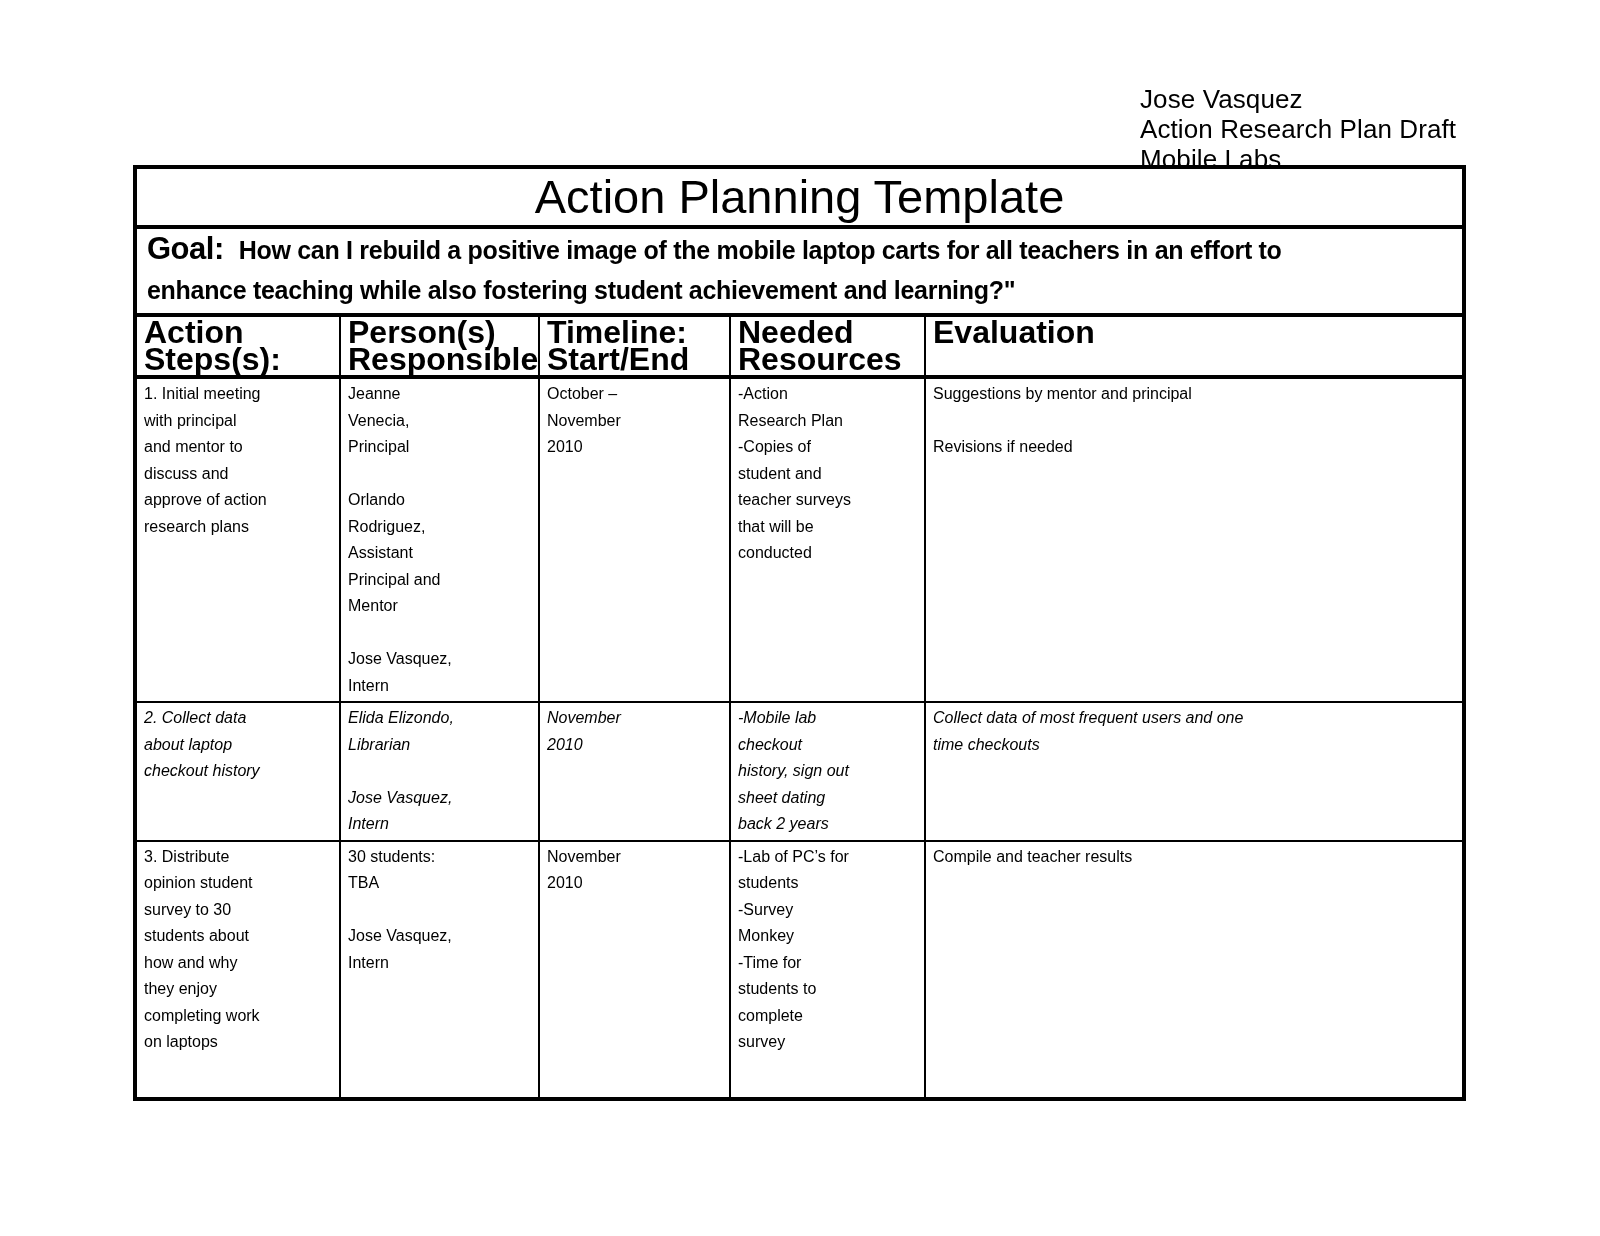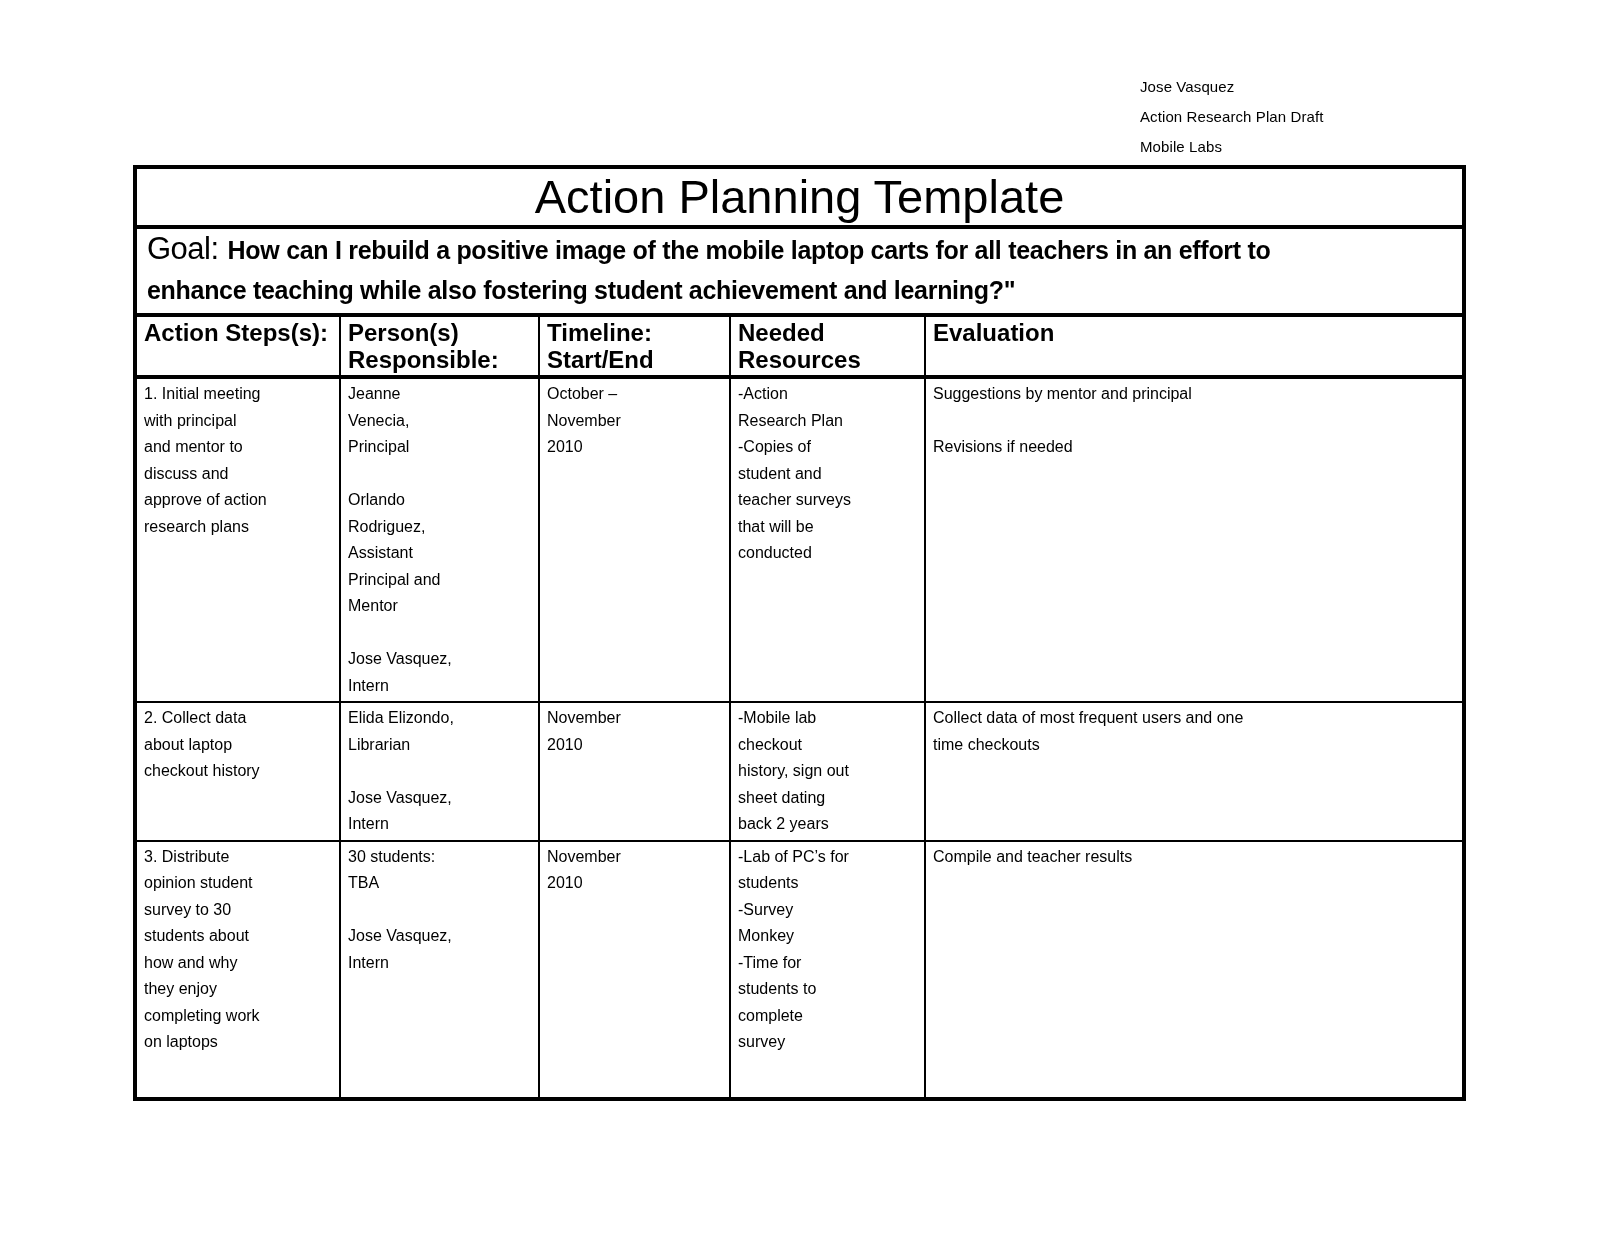--- a/index.html
+++ b/index.html
@@ -11,22 +11,22 @@
     color: #000000;
     font-family: "Liberation Sans", "DejaVu Sans", sans-serif;
     position: relative;
     overflow: hidden;
   }
 
   
   .doc-header {
     position: absolute;
     left: 1140px;
-    top: 72px;
-    font-size: 15px;
+    top: 84px;
+    font-size: 26px;
     line-height: 30px;
     white-space: pre-wrap;
     letter-spacing: 0.1px;
   }
 
   
   .plan-table {
     position: absolute;
     left: 133px;
     top: 165px;
@@ -54,52 +54,52 @@
     margin-top: 36px;
   }
 
   .goal-cell {
     height: 76px;
     padding: 1px 10px;
     border-bottom-width: 4px !important;
     line-height: 37px;
   }
   .goal-label {
-    font-weight: 400;
+    font-weight: 700;
     font-size: 31px;
-    margin-right: 9px;
+    margin-right: 15px;
     letter-spacing: -0.5px;
   }
   .goal-text {
     font-weight: 700;
     font-size: 25px;
     letter-spacing: -0.3px;
     white-space: pre-wrap;
     margin-top: 35px;
   }
 
   .r-head th {
     height: 60px;
     border-bottom-width: 4px !important;
-    font-size: 24px;
+    font-size: 32px;
     font-weight: 700;
     line-height: 27px;
     text-align: left;
     padding: 2px 7px;
     white-space: pre-wrap;
   }
 
   .r-body td {
     font-size: 16px;
     line-height: 26.5px;
     padding: 2px 7px;
     white-space: pre-wrap;
   }
   .r1 td { height: 322px; }
-  .r2 td { height: 123px; }
+  .r2 td { height: 123px; font-style: italic; }
   .r3 td { height: 258px; }
 </style>
 </head>
 <body>
 
 <div class="doc-header">Jose Vasquez
 Action Research Plan Draft
 Mobile Labs</div>
 
 <table class="plan-table">

